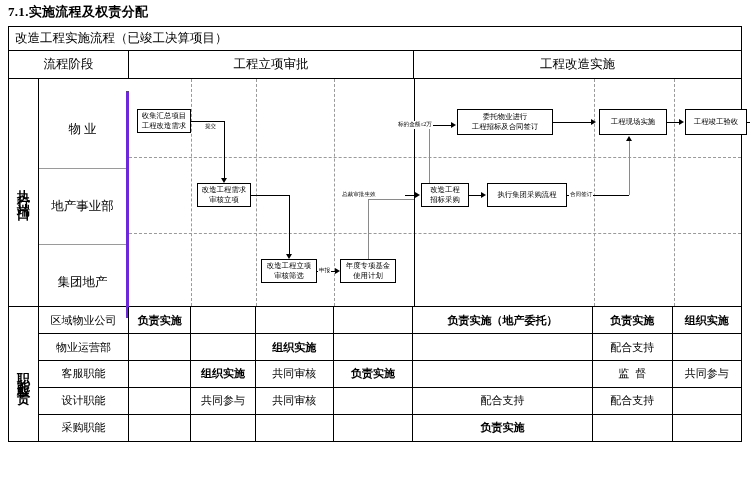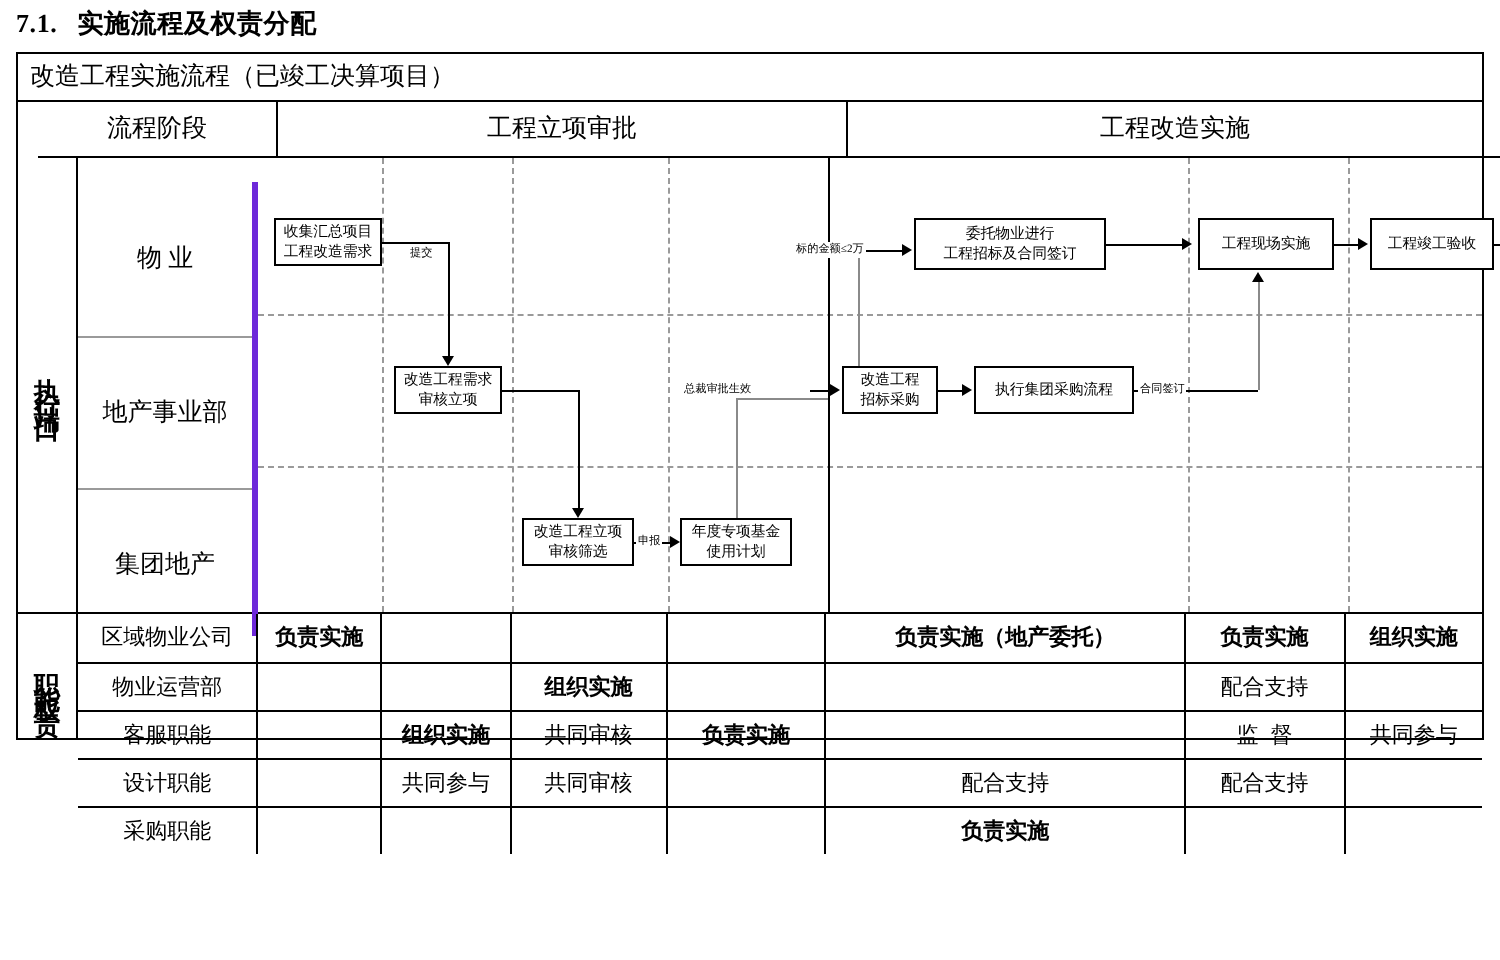--- a/index.html
+++ b/index.html
@@ -7,41 +7,41 @@
     width:750px;height:480px;background:#ffffff;
     font-family:"Liberation Serif","DejaVu Serif",serif;
     color:#000;overflow:hidden;
   }
   .page{position:relative;width:750px;height:480px;}
 
   
   .heading{
     position:absolute;left:8px;top:2px;width:734px;height:20px;
     font-size:13px;font-weight:bold;letter-spacing:.3px;
-    display:flex;align-items:center;gap:10px;text-align:right;
+    display:flex;align-items:center;gap:0;text-align:right;
   }
   .heading .num{font-family:"Liberation Serif",serif;}
 
   
   .frame{
-    position:absolute;left:8px;top:26px;width:734px;height:344px;
+    position:absolute;left:8px;top:26px;width:734px;height:416px;
     border:1px solid #000;box-sizing:border-box;
   }
 
   
   .title-row{
     position:absolute;left:0;top:0;width:100%;height:24px;
     border-bottom:1px solid #000;box-sizing:border-box;
     display:flex;align-items:center;padding-left:6px;
     font-size:12.5px;
   }
 
   
   .hdr-row{
-    position:absolute;left:10px;top:24px;width:100%;height:28px;
+    position:absolute;left:0;top:24px;width:100%;height:28px;
     border-bottom:1px solid #000;box-sizing:border-box;
   }
   .hdr-cell{
     position:absolute;top:0;height:100%;
     display:flex;align-items:center;justify-content:center;
     font-size:12.5px;box-sizing:border-box;
   }
   .hdr-cell.b-r{border-right:1px solid #000;}
 
   

